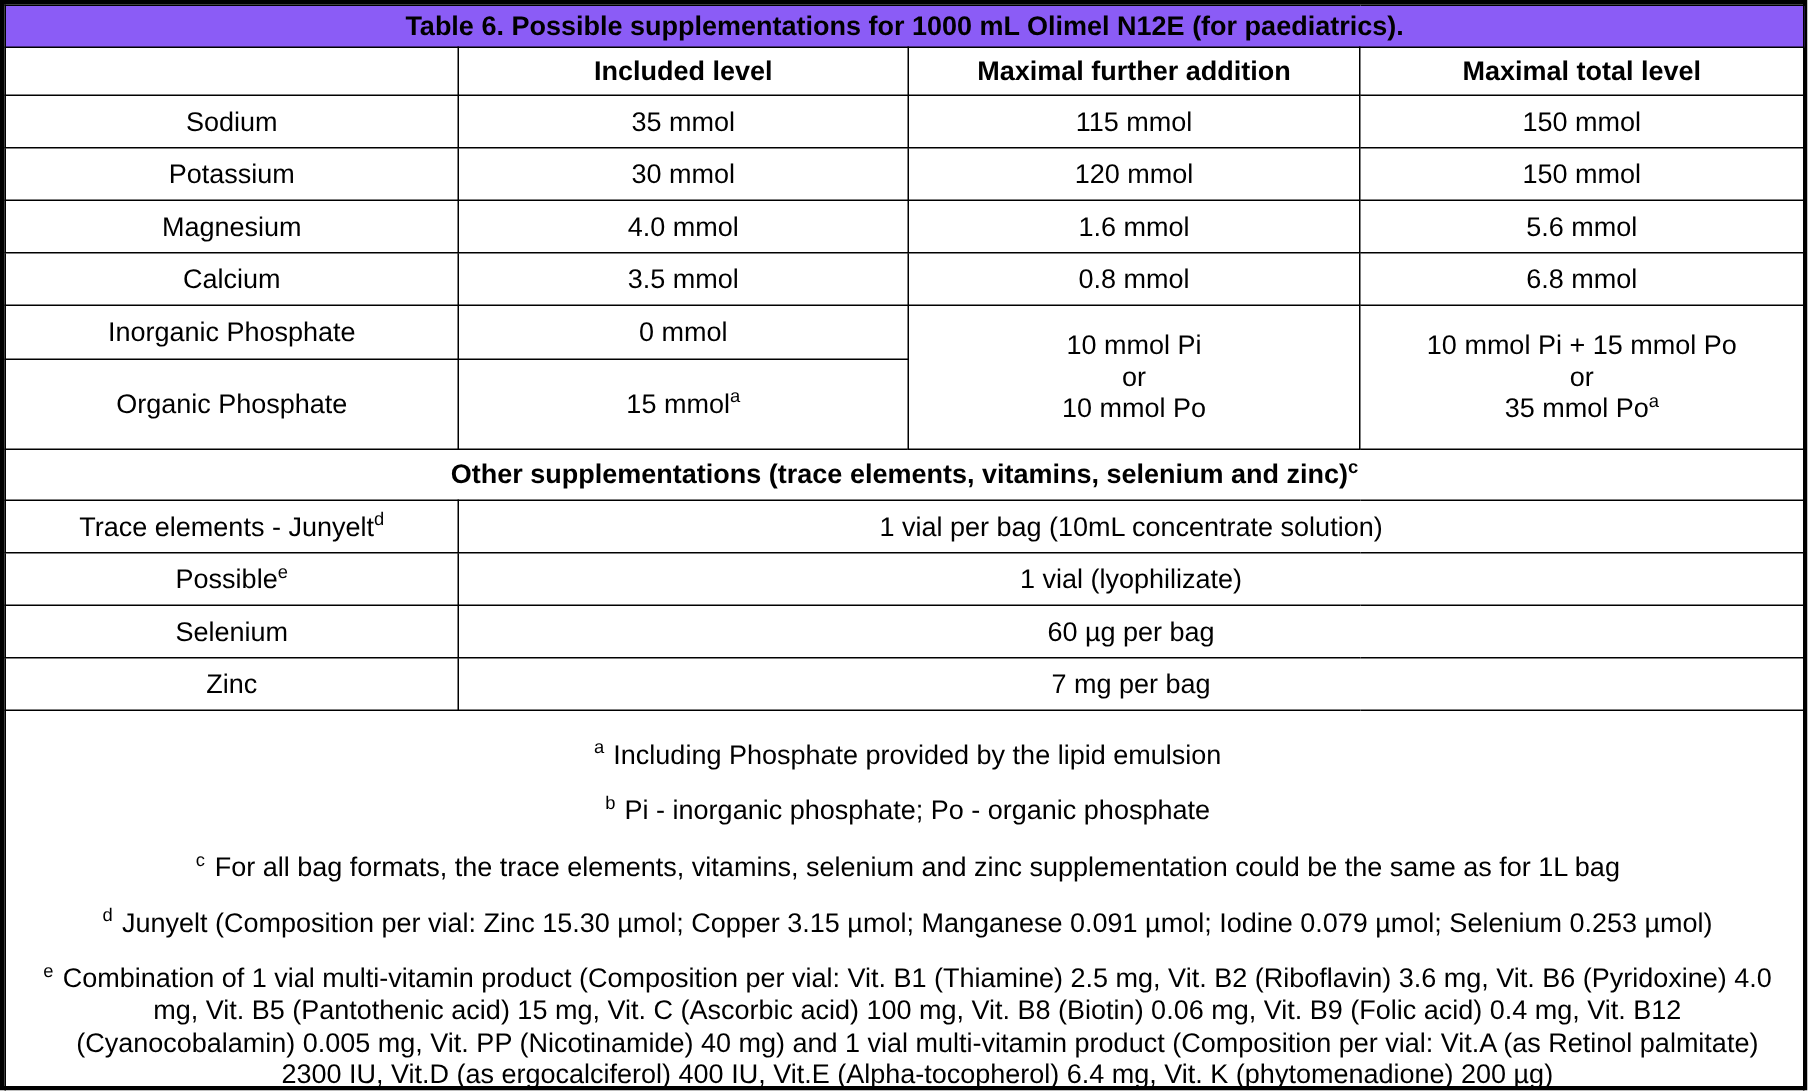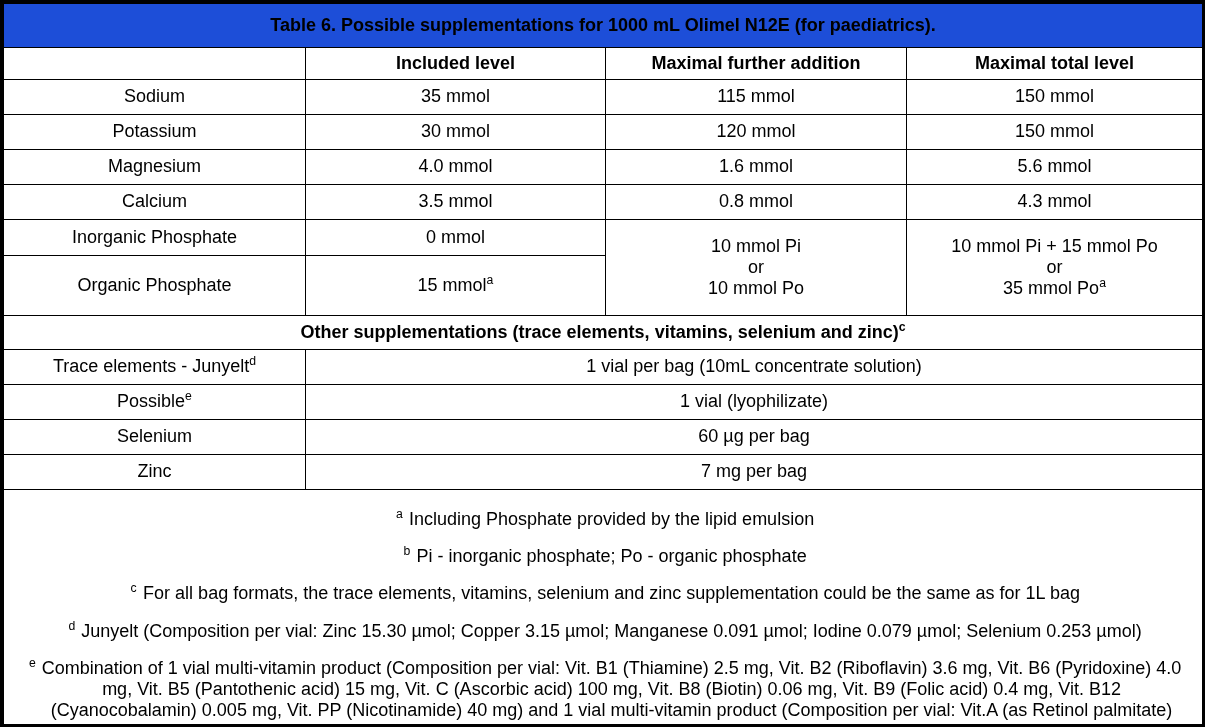--- a/index.html
+++ b/index.html
@@ -35,27 +35,27 @@
     text-align: center;
     vertical-align: middle;
     font-size: 18px;
     line-height: 1.18;
     padding: 3px 4px;
     box-sizing: border-box;
   }
 
   
   td.title-cell {
-    background: #1d4ed8;
+    background: #8b5cf6;
     font-weight: bold;
     font-size: 19px;
     text-align: left;
     padding-left: 10px;
     border-bottom: 2.5px solid #000000;
-    height: 44px;
+    height: 28px;
   }
 
   
   td.col-head {
     font-weight: bold;
     font-size: 19px;
     height: 20px;
     border-bottom: 2.5px solid #000000;
   }
   td.col-head-blank {
@@ -156,21 +156,21 @@
         <td>Magnesium</td>
         <td>4.0 mmol</td>
         <td>1.6 mmol</td>
         <td>5.6 mmol</td>
       </tr>
 
       <tr class="data-row">
         <td>Calcium</td>
         <td>3.5 mmol</td>
         <td>0.8 mmol</td>
-        <td>4.3 mmol</td>
+        <td>6.8 mmol</td>
       </tr>
 
       <tr class="phos-row">
         <td>Inorganic Phosphate</td>
         <td>0 mmol</td>
         <td class="multiline" rowspan="2">
           <span>10 mmol Pi</span><br>
           <span>or</span><br>
           <span>10 mmol Po</span>
         </td>

